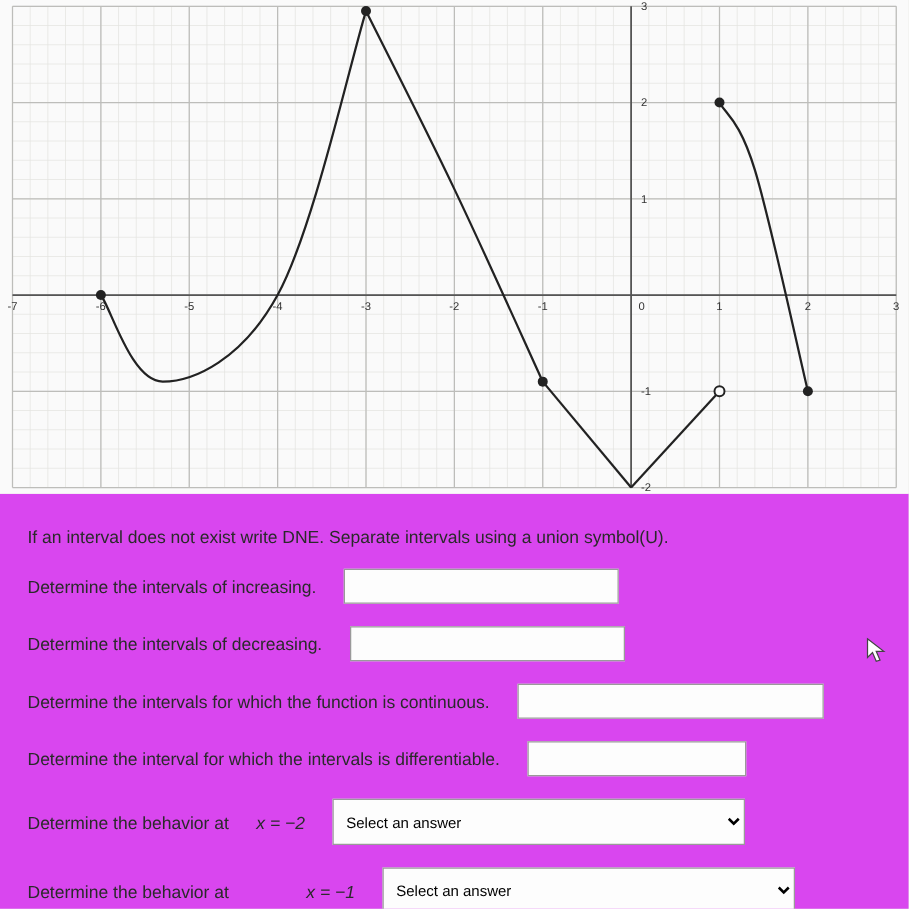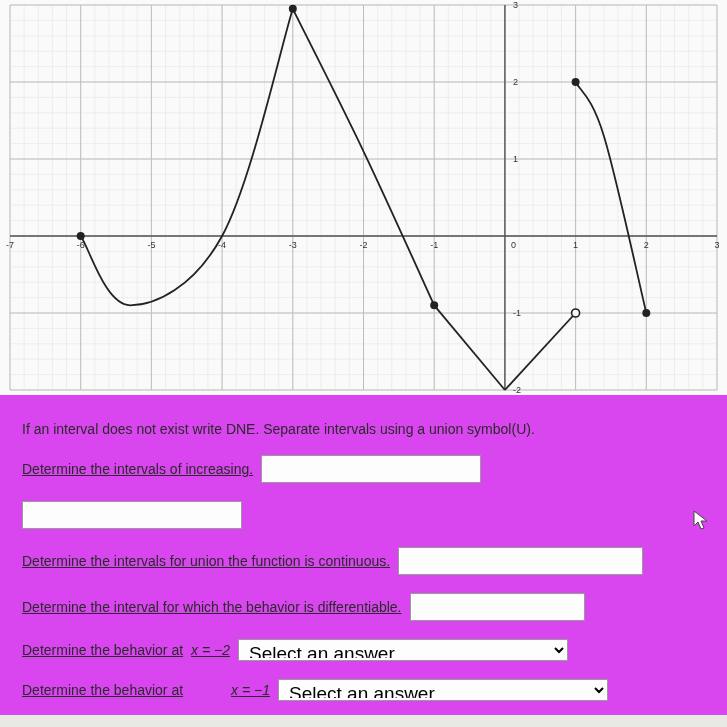--- a/index.html
+++ b/index.html
@@ -15,38 +15,38 @@
       height: 395px;
       position: relative;
       background: #fafafa;
     }
     .chart-area svg { display: block; }
     .question-area {
       padding: 26px 22px 8px 22px;
       background: #d946ef;
     }
     .instr { margin-bottom: 18px; }
-    .row { margin-bottom: 18px; display: flex; align-items: center; flex-wrap: wrap; gap: 8px; text-decoration: underline; }
+    .row { margin-bottom: 18px; display: flex; align-items: center; flex-wrap: wrap; gap: 22px; }
     .row:last-child { margin-bottom: 6px; }
     .text-input {
       height: 28px;
       border: 1px solid #9a9a9a;
       background: #fdfdfd;
       padding: 2px 6px;
       font-size: 13px;
     }
     .w-sm { width: 220px; }
     .w-md { width: 245px; }
     .w-lg { width: 175px; }
     .select {
-      height: 22px;
+      height: 37px;
       border: 1px solid #9a9a9a;
       background: #fdfdfd;
       padding: 2px 6px;
-      font-size: 19px;
+      font-size: 12px;
       min-width: 330px;
     }
     .cursor-icon {
       position: absolute;
       right: 16px;
       top: 510px;
       pointer-events: none;
     }
   </style>
 </head>
@@ -182,30 +182,31 @@
 
 <div class="question-area">
   <p class="instr">If an interval does not exist write DNE. Separate intervals using a union symbol(U).</p>
 
   <div class="row">
     <span>Determine the intervals of increasing.</span>
     <input class="text-input w-sm" value="" style="">
   </div>
 
   <div class="row">
+    <span>Determine the intervals of decreasing.</span>
     <input class="text-input w-sm" value="" style="">
   </div>
 
   <div class="row">
-    <span>Determine the intervals for union the function is continuous.</span>
+    <span>Determine the intervals for which the function is continuous.</span>
     <input class="text-input w-md" value="" style="">
   </div>
 
   <div class="row">
-    <span>Determine the interval for which the behavior is differentiable.</span>
+    <span>Determine the interval for which the intervals is differentiable.</span>
     <input class="text-input w-lg" value="" style="">
   </div>
 
   <div class="row">
     <span>Determine the behavior at </span>
     <span style="font-style:italic;">x = −2</span>
     <select class="select">
       <option>Select an answer</option>
     </select>
   </div>

